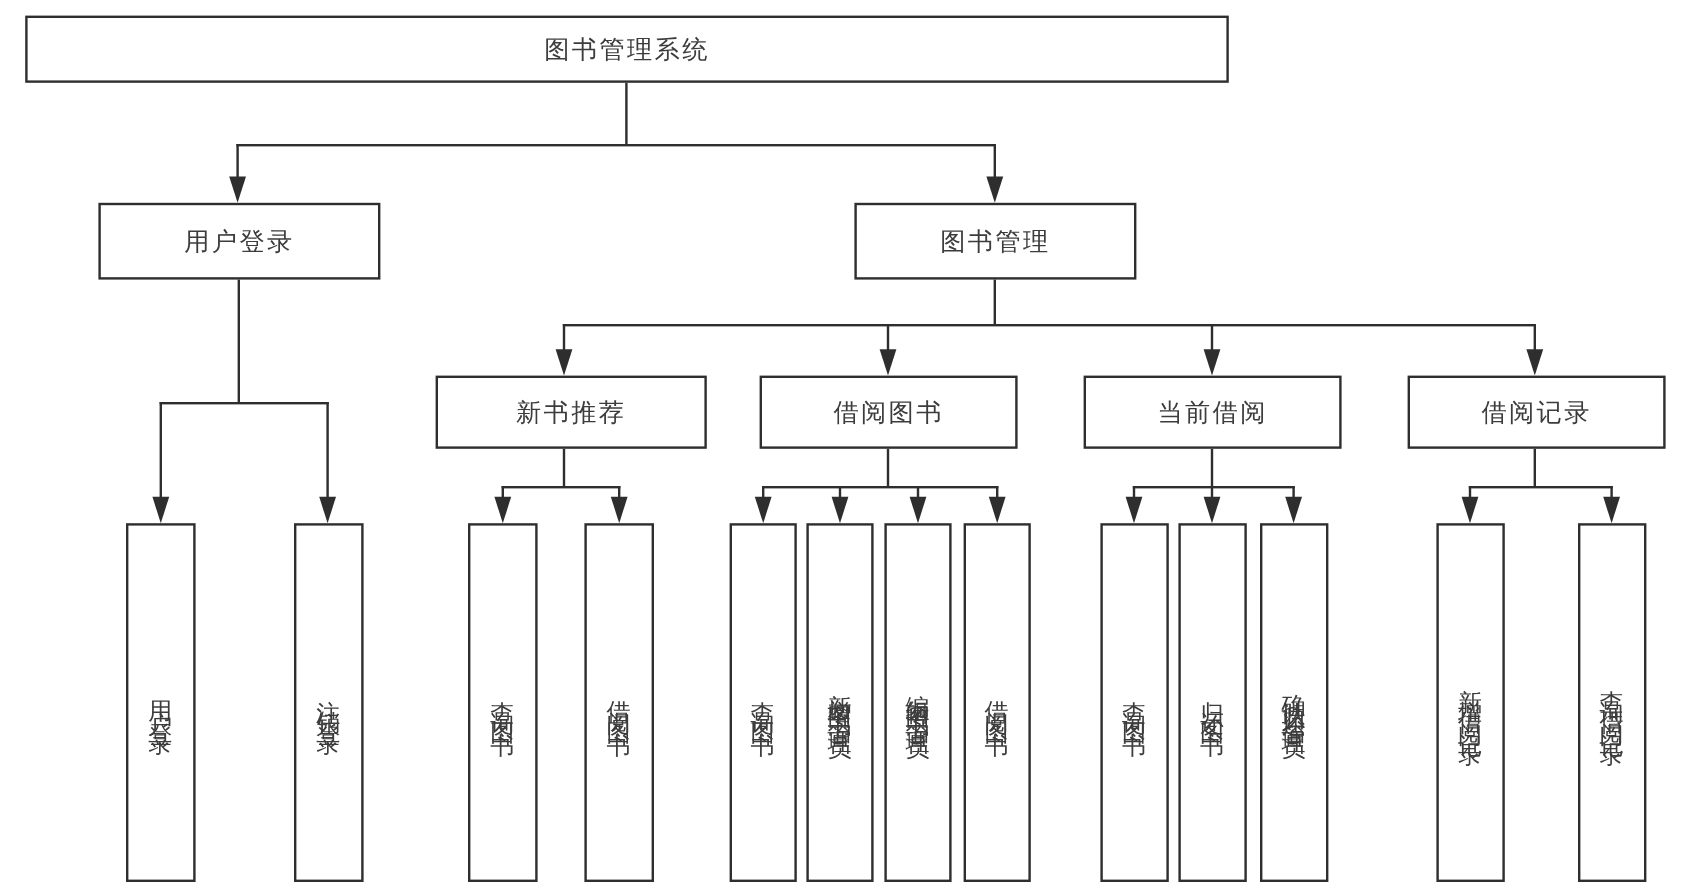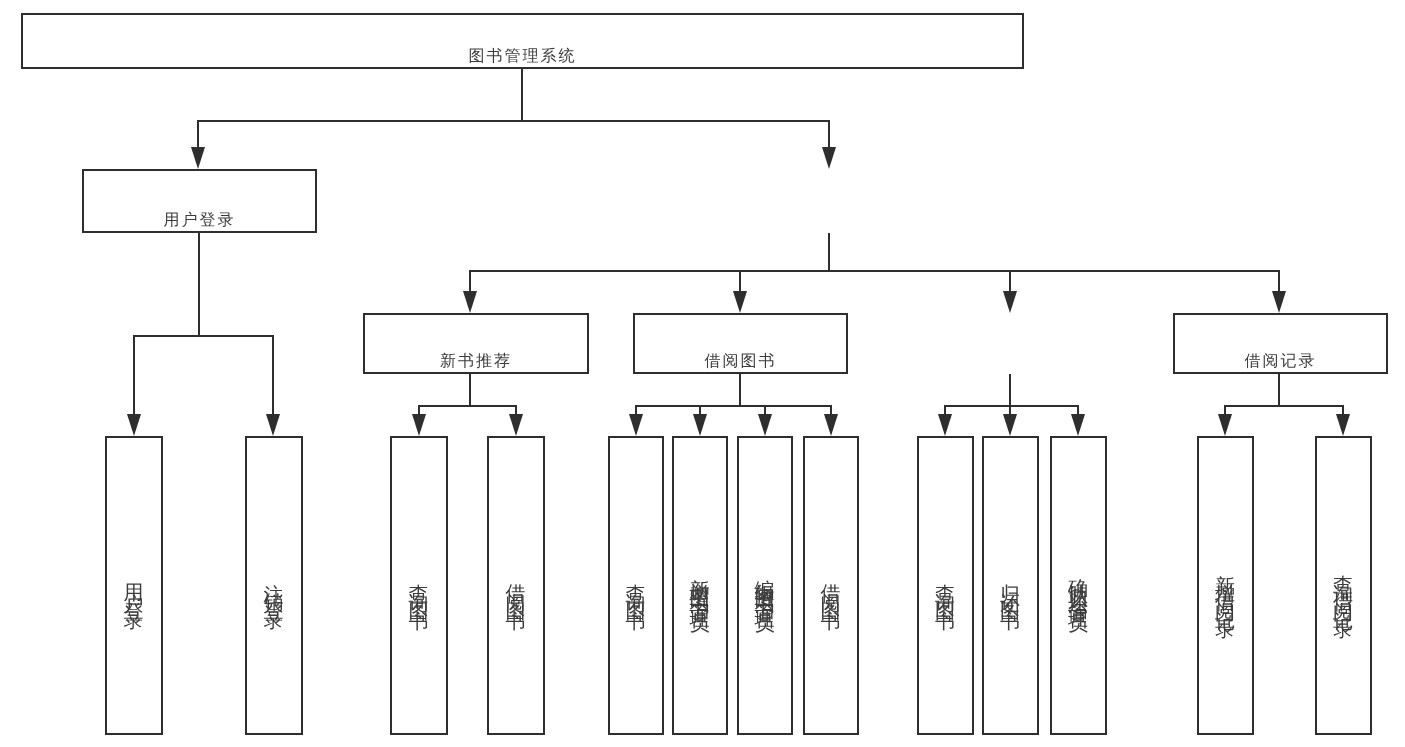--- a/index.html
+++ b/index.html
@@ -1,21 +1,21 @@
 <!DOCTYPE html>
 <html><head>
 <meta charset="utf-8">
 <style>
   html,body{margin:0;padding:0;background:#ffffff;}
   body{width:1405px;height:747px;position:relative;overflow:hidden;
        font-family:"DejaVu Sans","Liberation Sans",sans-serif;}
   .stage{position:absolute;left:0;top:0;width:1405px;height:747px;}
   .box{position:absolute;background:#ffffff;border:2px solid #2e2e2e;box-sizing:border-box;
        display:flex;align-items:center;justify-content:center;color:#3c3c3c;}
-  .hbox{font-size:16px;letter-spacing:2px;white-space:nowrap;align-items:flex-end;}
+  .hbox{font-size:21px;letter-spacing:2px;white-space:nowrap;}
   .vbox .vtext{writing-mode:vertical-rl;text-orientation:mixed;font-size:20px;
        letter-spacing:9px;line-height:1;color:#3c3c3c;}
   .vl{position:absolute;width:2px;background:#2e2e2e;}
   .hl{position:absolute;height:2px;background:#2e2e2e;}
   .ar{position:absolute;width:0;height:0;border-left:7px solid transparent;
       border-right:7px solid transparent;border-top:22px solid #2e2e2e;}
   .watermark{position:absolute;left:1152px;top:716px;font-size:17px;color:#b3b3b3;
       letter-spacing:1px;z-index:6;white-space:nowrap;
       text-shadow:0 0 2px #ffffff;}
 </style>
@@ -31,20 +31,23 @@
   <div class="vl" style="left:521px;top:69px;height:51px;"></div>
   <div class="hl" style="left:197px;top:120px;width:633px;"></div>
   <div class="vl" style="left:197px;top:120px;height:30px;"></div>
   <div class="ar" style="left:191px;top:147px;"></div>
   <div class="vl" style="left:828px;top:120px;height:30px;"></div>
   <div class="ar" style="left:822px;top:147px;"></div>
 
   <div class="box hbox" style="left:82px;top:169px;width:235px;height:64px;">
     <span>用户登录</span>
   </div>
+  <div class="box hbox" style="left:712px;top:169px;width:235px;height:64px;">
+    <span>图书管理</span>
+  </div>
 
   <div class="vl" style="left:198px;top:233px;height:102px;"></div>
   <div class="hl" style="left:133px;top:335px;width:141px;"></div>
   <div class="vl" style="left:133px;top:335px;height:81px;"></div>
   <div class="ar" style="left:127px;top:414px;"></div>
   <div class="vl" style="left:272px;top:335px;height:81px;"></div>
   <div class="ar" style="left:266px;top:414px;"></div>
 
   <div class="vl" style="left:828px;top:233px;height:37px;"></div>
   <div class="hl" style="left:469px;top:270px;width:811px;"></div>
@@ -55,20 +58,23 @@
   <div class="vl" style="left:1009px;top:270px;height:24px;"></div>
   <div class="ar" style="left:1003px;top:291px;"></div>
   <div class="vl" style="left:1278px;top:270px;height:24px;"></div>
   <div class="ar" style="left:1272px;top:291px;"></div>
 
   <div class="box hbox" style="left:363px;top:313px;width:226px;height:61px;">
     <span>新书推荐</span>
   </div>
   <div class="box hbox" style="left:633px;top:313px;width:215px;height:61px;">
     <span>借阅图书</span>
+  </div>
+  <div class="box hbox" style="left:903px;top:313px;width:215px;height:61px;">
+    <span>当前借阅</span>
   </div>
   <div class="box hbox" style="left:1173px;top:313px;width:215px;height:61px;">
     <span>借阅记录</span>
   </div>
 
   <div class="vl" style="left:469px;top:374px;height:31px;"></div>
   <div class="hl" style="left:418px;top:405px;width:99px;"></div>
   <div class="vl" style="left:418px;top:405px;height:12px;"></div>
   <div class="ar" style="left:412px;top:414px;"></div>
   <div class="vl" style="left:515px;top:405px;height:12px;"></div>

